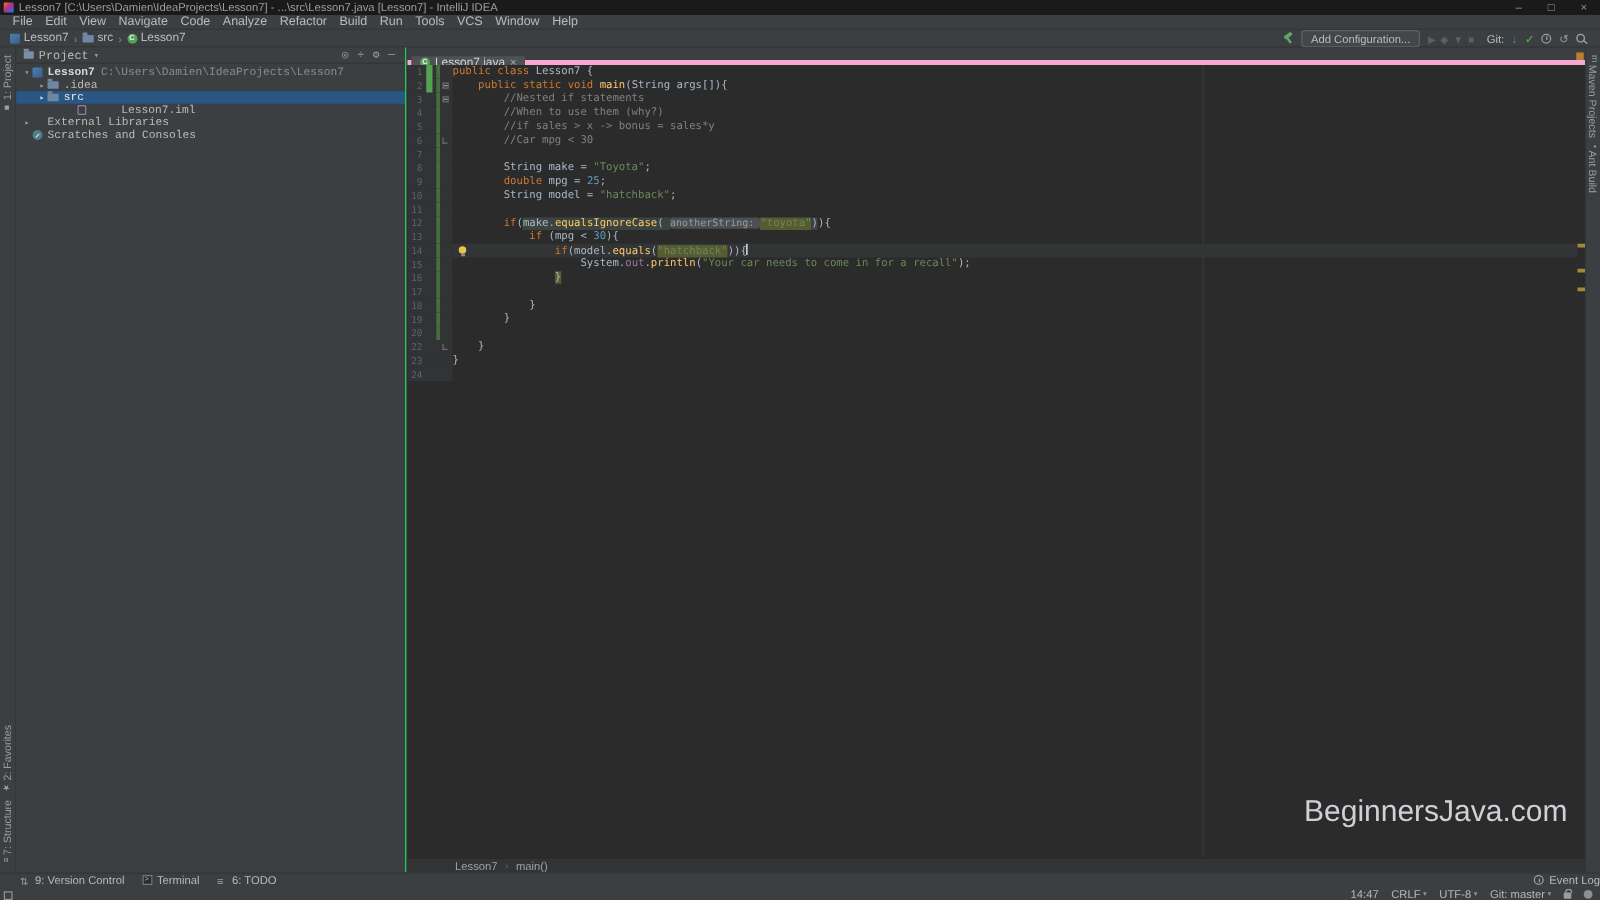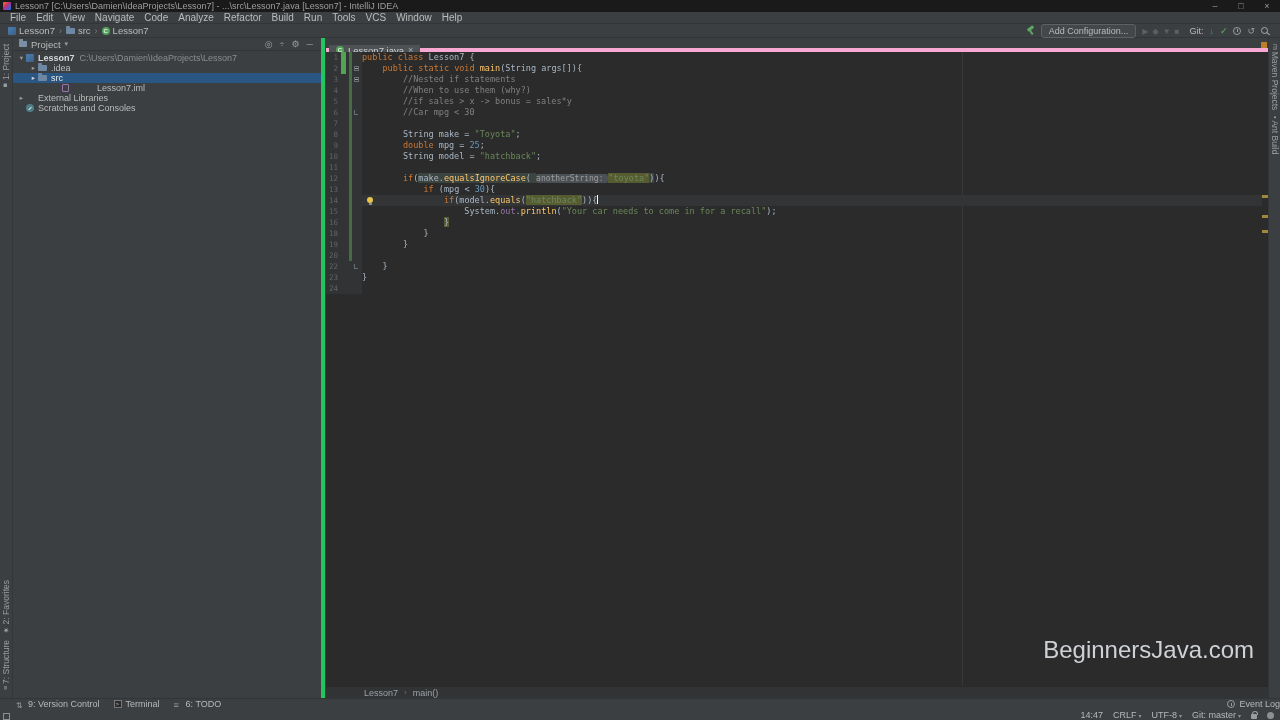--- a/index.html
+++ b/index.html
@@ -47,21 +47,21 @@
   .main{ position:absolute; top:38px; left:0; right:0; bottom:22px; }
 
   .strip-left{ position:absolute; left:0; top:0; bottom:0; width:13px; background:var(--menubar-bg); border-right:1px solid #34373a;}
   .strip-right{ position:absolute; right:0; top:0; bottom:0; width:12px; background:var(--menubar-bg); border-left:1px solid #34373a;}
   .strip-btn{ writing-mode:vertical-rl; font-size:8.5px; color:#9b9ea2; display:block; margin:6px auto; cursor:default; }
   .strip-btn.up{ transform:rotate(180deg); }
   .strip-bottom{ position:absolute; bottom:2px; left:0; right:0; }
   .strip-icon{ font-size:7px; color:#9b9ea2; }
 
   
-  .project-panel{ position:absolute; left:13px; top:0; bottom:0; width:312px; background:var(--panel-bg); border-right:4px solid #22c55e; }
+  .project-panel{ position:absolute; left:13px; top:0; bottom:0; width:312px; background:var(--panel-bg); border-right:1px solid #22c55e;font-family:Liberation Mono, monospace; }
   .panel-header{ height:13px; display:flex; align-items:center; font-size:9.5px; padding-left:6px; border-bottom:1px solid #323537; }
   .panel-header .ph-icon{ width:8px; height:6px; background:#7a8ea4; border-radius:1px; margin-right:4px; position:relative;}
   .panel-header .ph-icon::before{ content:''; position:absolute; top:-2px; left:0; width:4px; height:2px; background:#7a8ea4;}
   .panel-header .caret{ font-size:7px; color:#9a9da0; margin-left:4px; }
   .panel-header-icons{ margin-left:auto; display:flex; gap:7px; padding-right:8px; color:#9a9da0; font-size:9px; }
   .tree{ padding-top:2px; }
   .tree-row{ height:10px; display:flex; align-items:center; font-size:9px; white-space:nowrap; color:var(--ui-text); }
   .tree-row.selected{ background:var(--selection-bg); color:#e8e8e8; }
   .tr-chev{ width:9px; font-size:6.5px; color:#9a9da0; text-align:center; flex:none;}
   .tree-row.selected .tr-chev{ color:#cfd3d6; }
@@ -423,20 +423,29 @@
               <span class="gut">
                 <span class="ln">16</span>
                 <span class="gic"></span>
                 <span class="gbar on"></span>
                 <span class="gfold"></span>
               </span>
               <span class="ct"><span class="d">                </span><span class="d ub">}</span></span>
             </div>
             <div class="cl">
               <span class="gut">
+                <span class="ln">17</span>
+                <span class="gic"></span>
+                <span class="gbar on"></span>
+                <span class="gfold"></span>
+              </span>
+              <span class="ct"></span>
+            </div>
+            <div class="cl">
+              <span class="gut">
                 <span class="ln">18</span>
                 <span class="gic"></span>
                 <span class="gbar on"></span>
                 <span class="gfold"></span>
               </span>
               <span class="ct"><span class="d">            }</span></span>
             </div>
             <div class="cl">
               <span class="gut">
                 <span class="ln">19</span>

